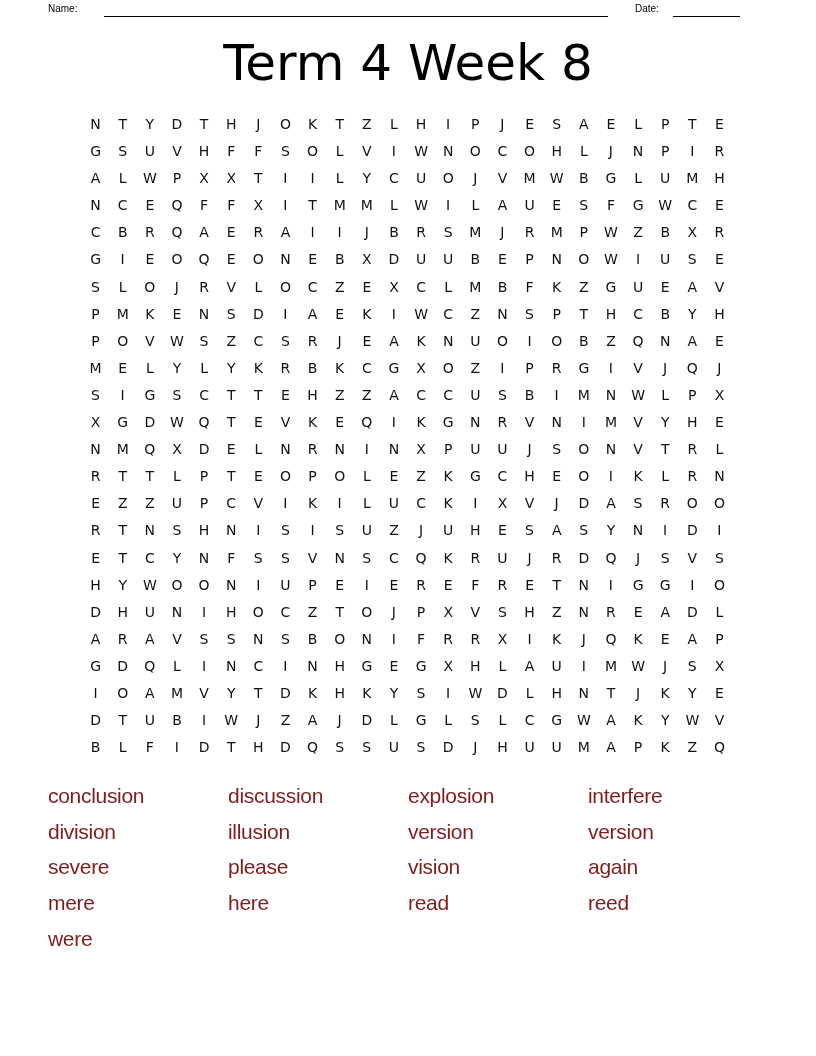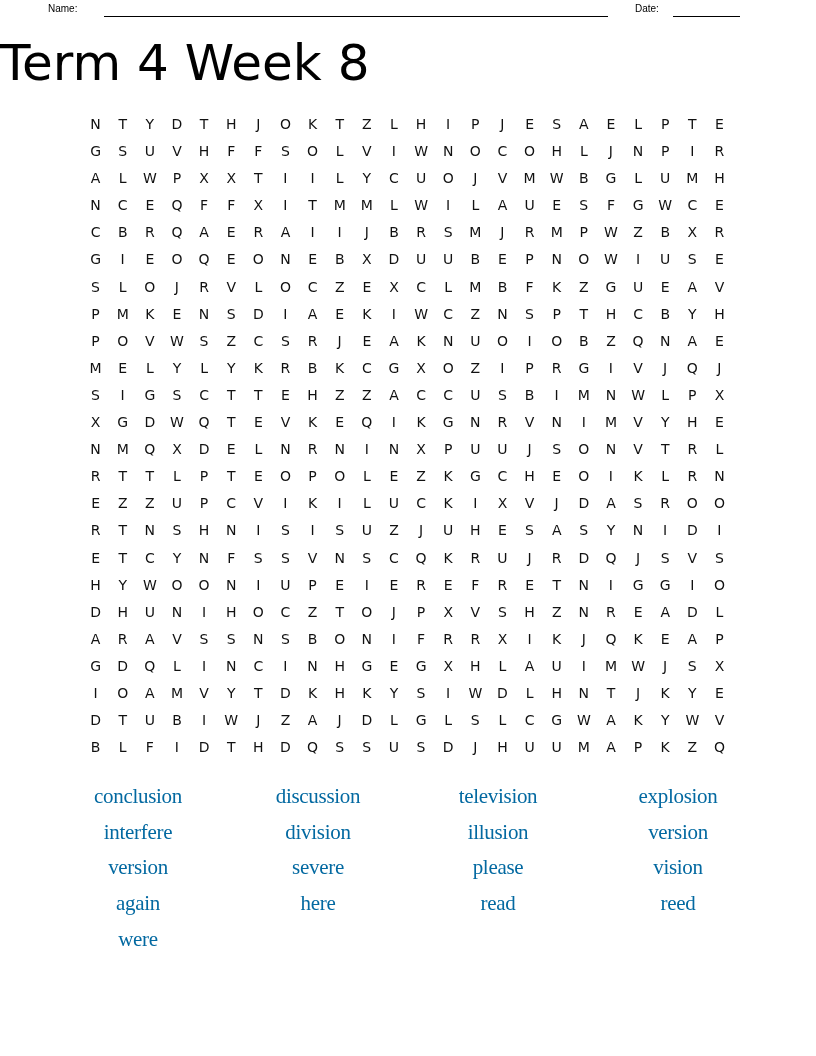--- a/index.html
+++ b/index.html
@@ -48,20 +48,21 @@
       left: 625px;
       top: 16px;
       width: 67px;
       border-bottom: 1px solid #000;
     }
     .title {
       position: absolute;
       top: 30px;
       left: 0;
       width: 816px;
+      text-align: center;
       font-family: "DejaVu Sans", sans-serif;
       font-size: 50px;
       line-height: 66px;
       letter-spacing: 0px;
     }
     .grid {
       position: absolute;
       left: 82px;
       top: 111px;
       display: grid;
@@ -77,27 +78,26 @@
     }
     .words {
       position: absolute;
       left: 48px;
       top: 780px;
       display: grid;
       grid-template-columns: repeat(4, 180px);
       grid-auto-rows: 35.7px;
     }
     .word {
-      font-family: Liberation Serif, serif;
+      font-family: Liberation Sans, sans-serif;
       font-size: 21px;
       line-height: 32px;
       letter-spacing: -0.3px;
-      color: #0369a1;
+      color: #7f1d1d;
       white-space: nowrap;
-      text-align: center;
     }
   </style>
 </head>
 <body>
 
 <div class="header-line">
   <span class="name-label">Name:</span>
   <div class="name-line"></div>
   <span class="date-label">Date:</span>
   <div class="date-line"></div>
@@ -680,28 +680,28 @@
     <div class="cell">A</div>
     <div class="cell">P</div>
     <div class="cell">K</div>
     <div class="cell">Z</div>
     <div class="cell">Q</div>
   </div>
 
 <div class="words" id="words">
     <div class="word">conclusion</div>
     <div class="word">discussion</div>
-    <div class="word">television</div>
     <div class="word">explosion</div>
     <div class="word">interfere</div>
     <div class="word">division</div>
     <div class="word">illusion</div>
     <div class="word">version</div>
     <div class="word">version</div>
     <div class="word">severe</div>
     <div class="word">please</div>
     <div class="word">vision</div>
     <div class="word">again</div>
+    <div class="word">mere</div>
     <div class="word">here</div>
     <div class="word">read</div>
     <div class="word">reed</div>
     <div class="word">were</div>
   </div>
 
 </body></html>

